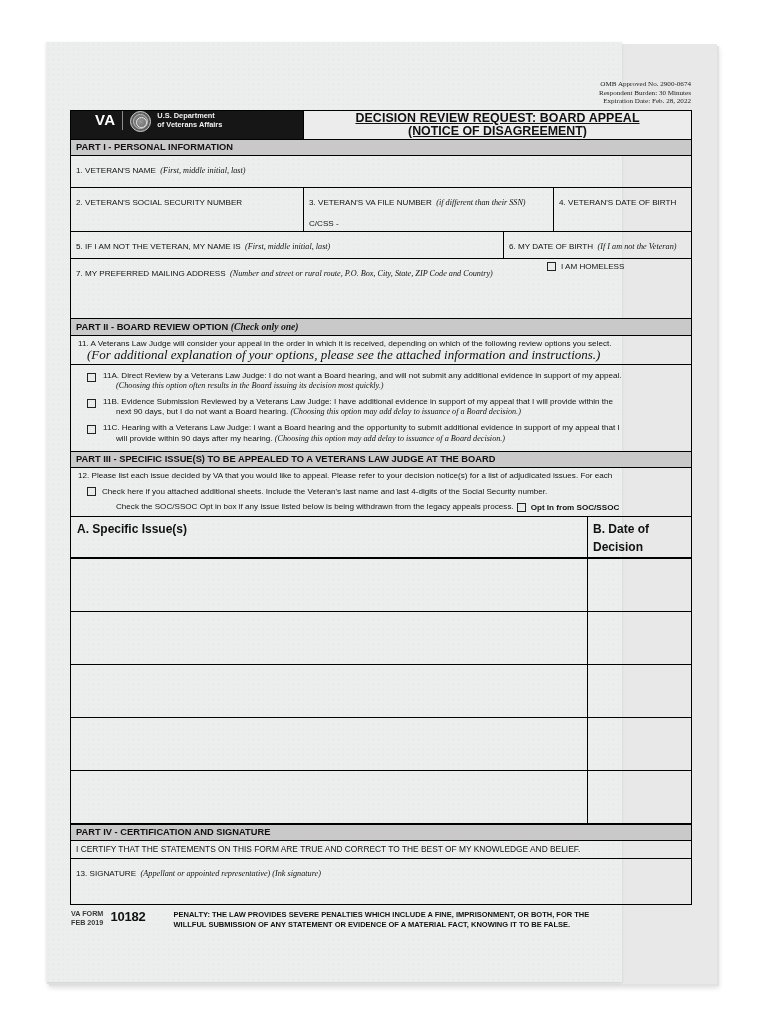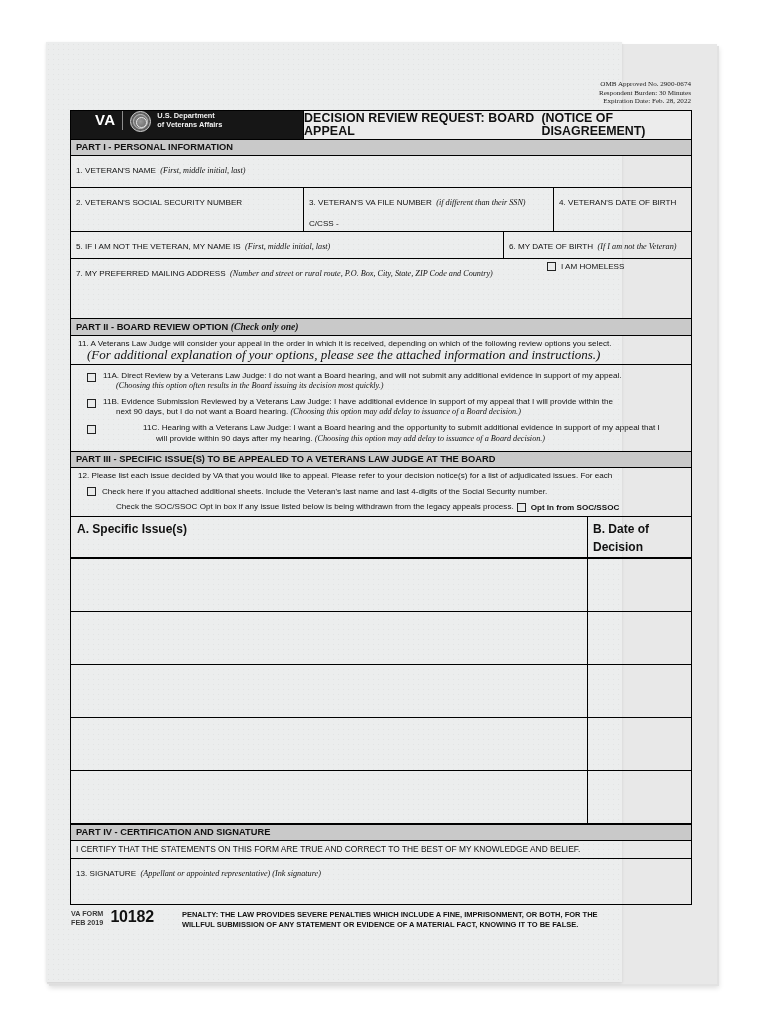--- a/index.html
+++ b/index.html
@@ -122,24 +122,25 @@
     color: #f2f2f2;
     font-size: 7.4px;
     line-height: 9px;
     margin-left: 6px;
     font-weight: 600;
   }
   .hdr-title {
     flex: 1;
     background: #ececec;
     display: flex;
-    flex-direction: row;
+    flex-direction: column;
     align-items: center;
     justify-content: center;
     border-left: 1px solid #000;
+    text-decoration: underline;
   }
   .hdr-title .l1 {
     font-size: 12.4px;
     font-weight: bold;
     letter-spacing: .1px;
     line-height: 13px;
   }
   .hdr-title .l2 {
     font-size: 12.4px;
     font-weight: bold;
@@ -198,21 +199,21 @@
   .optbox {
     border: 1px solid #000;
     border-top: none;
     padding: 4px 6px 5px 7px;
   }
   .opt {
     display: flex;
     align-items: flex-start;
     margin: 1.5px 0 5px 0;
   }
-  .opt:last-child { margin-bottom: 2px; gap: 40px; }
+  .opt:last-child { margin-bottom: 2px; }
   .cb {
     width: 9px; height: 9px;
     border: 1px solid #222;
     background: #e9eaea;
     flex: none;
     margin: 2px 7px 0 9px;
     box-sizing: border-box;
   }
   .opt-txt { font-size: 8.1px; line-height: 10.6px; }
   .opt-txt .ind { display: block; padding-left: 13px; }
@@ -278,21 +279,21 @@
     padding-left: 1px;
   }
   .f-form {
     font-size: 7.2px;
     line-height: 8.6px;
     font-weight: bold;
     color: #3a3a3a;
     padding-top: 1px;
   }
   .f-num {
-    font-size: 16px;
+    font-size: 13px;
     font-weight: bold;
     margin: 0 0 0 7px;
     line-height: 15px;
     letter-spacing: -.2px;
   }
   .f-pen {
     font-size: 7.5px;
     line-height: 9.4px;
     font-weight: bold;
     margin-left: 28px;

